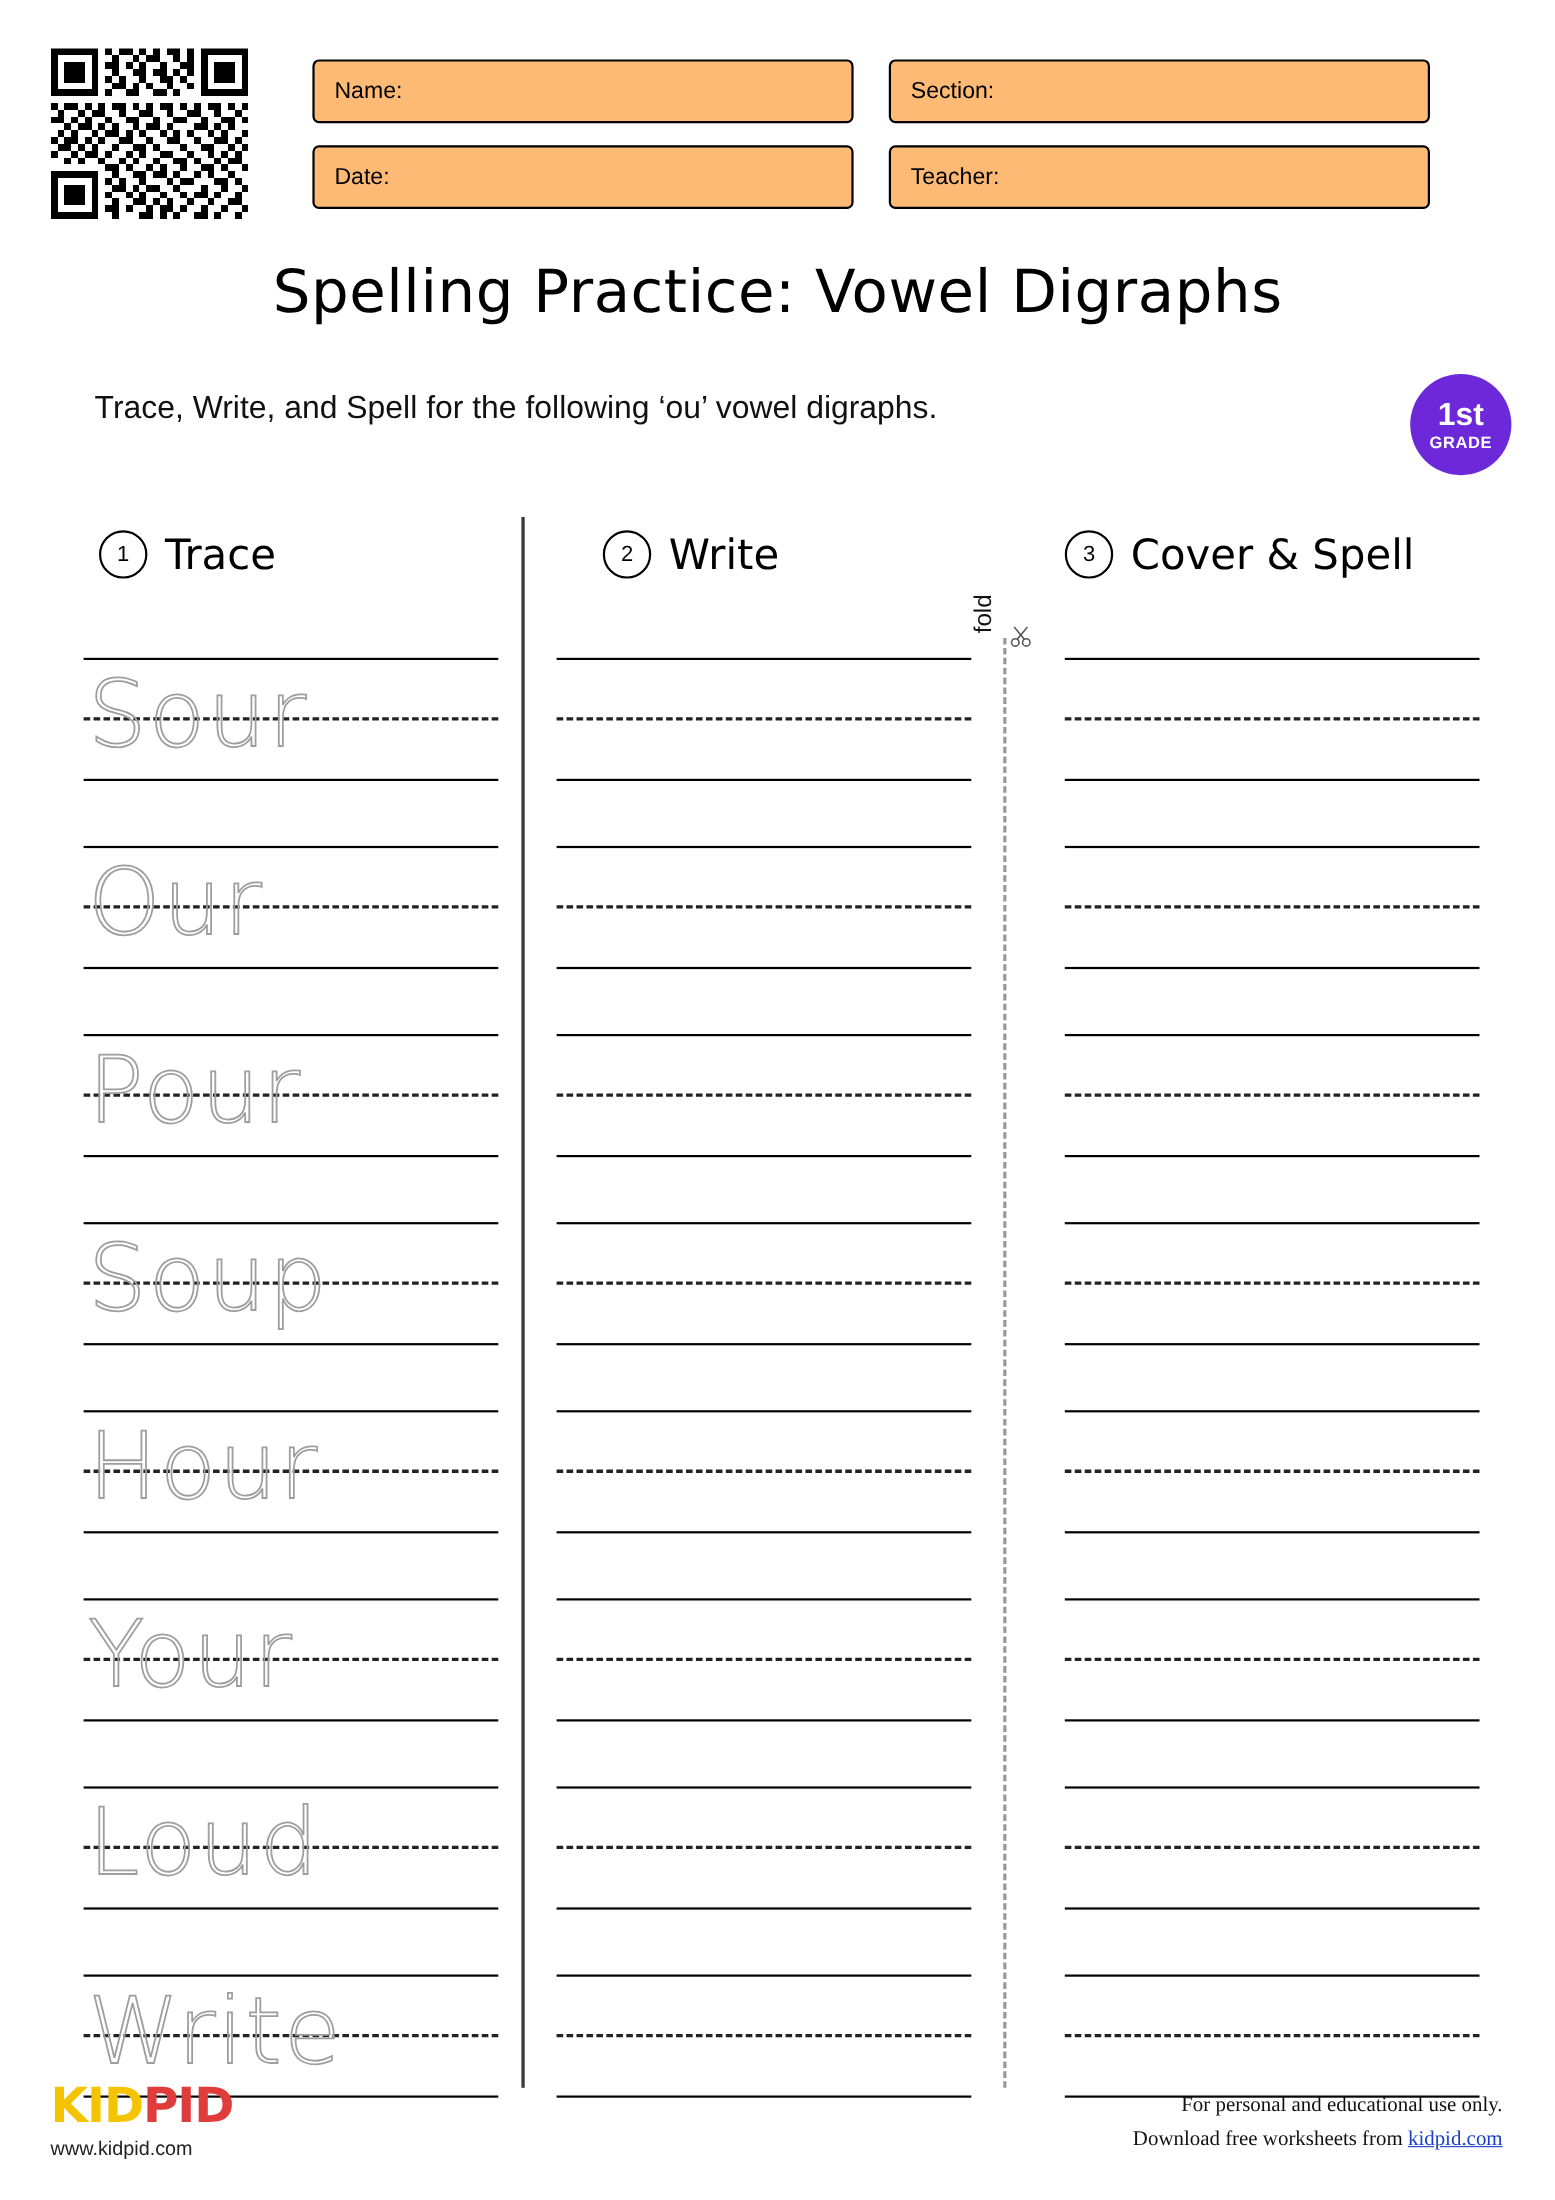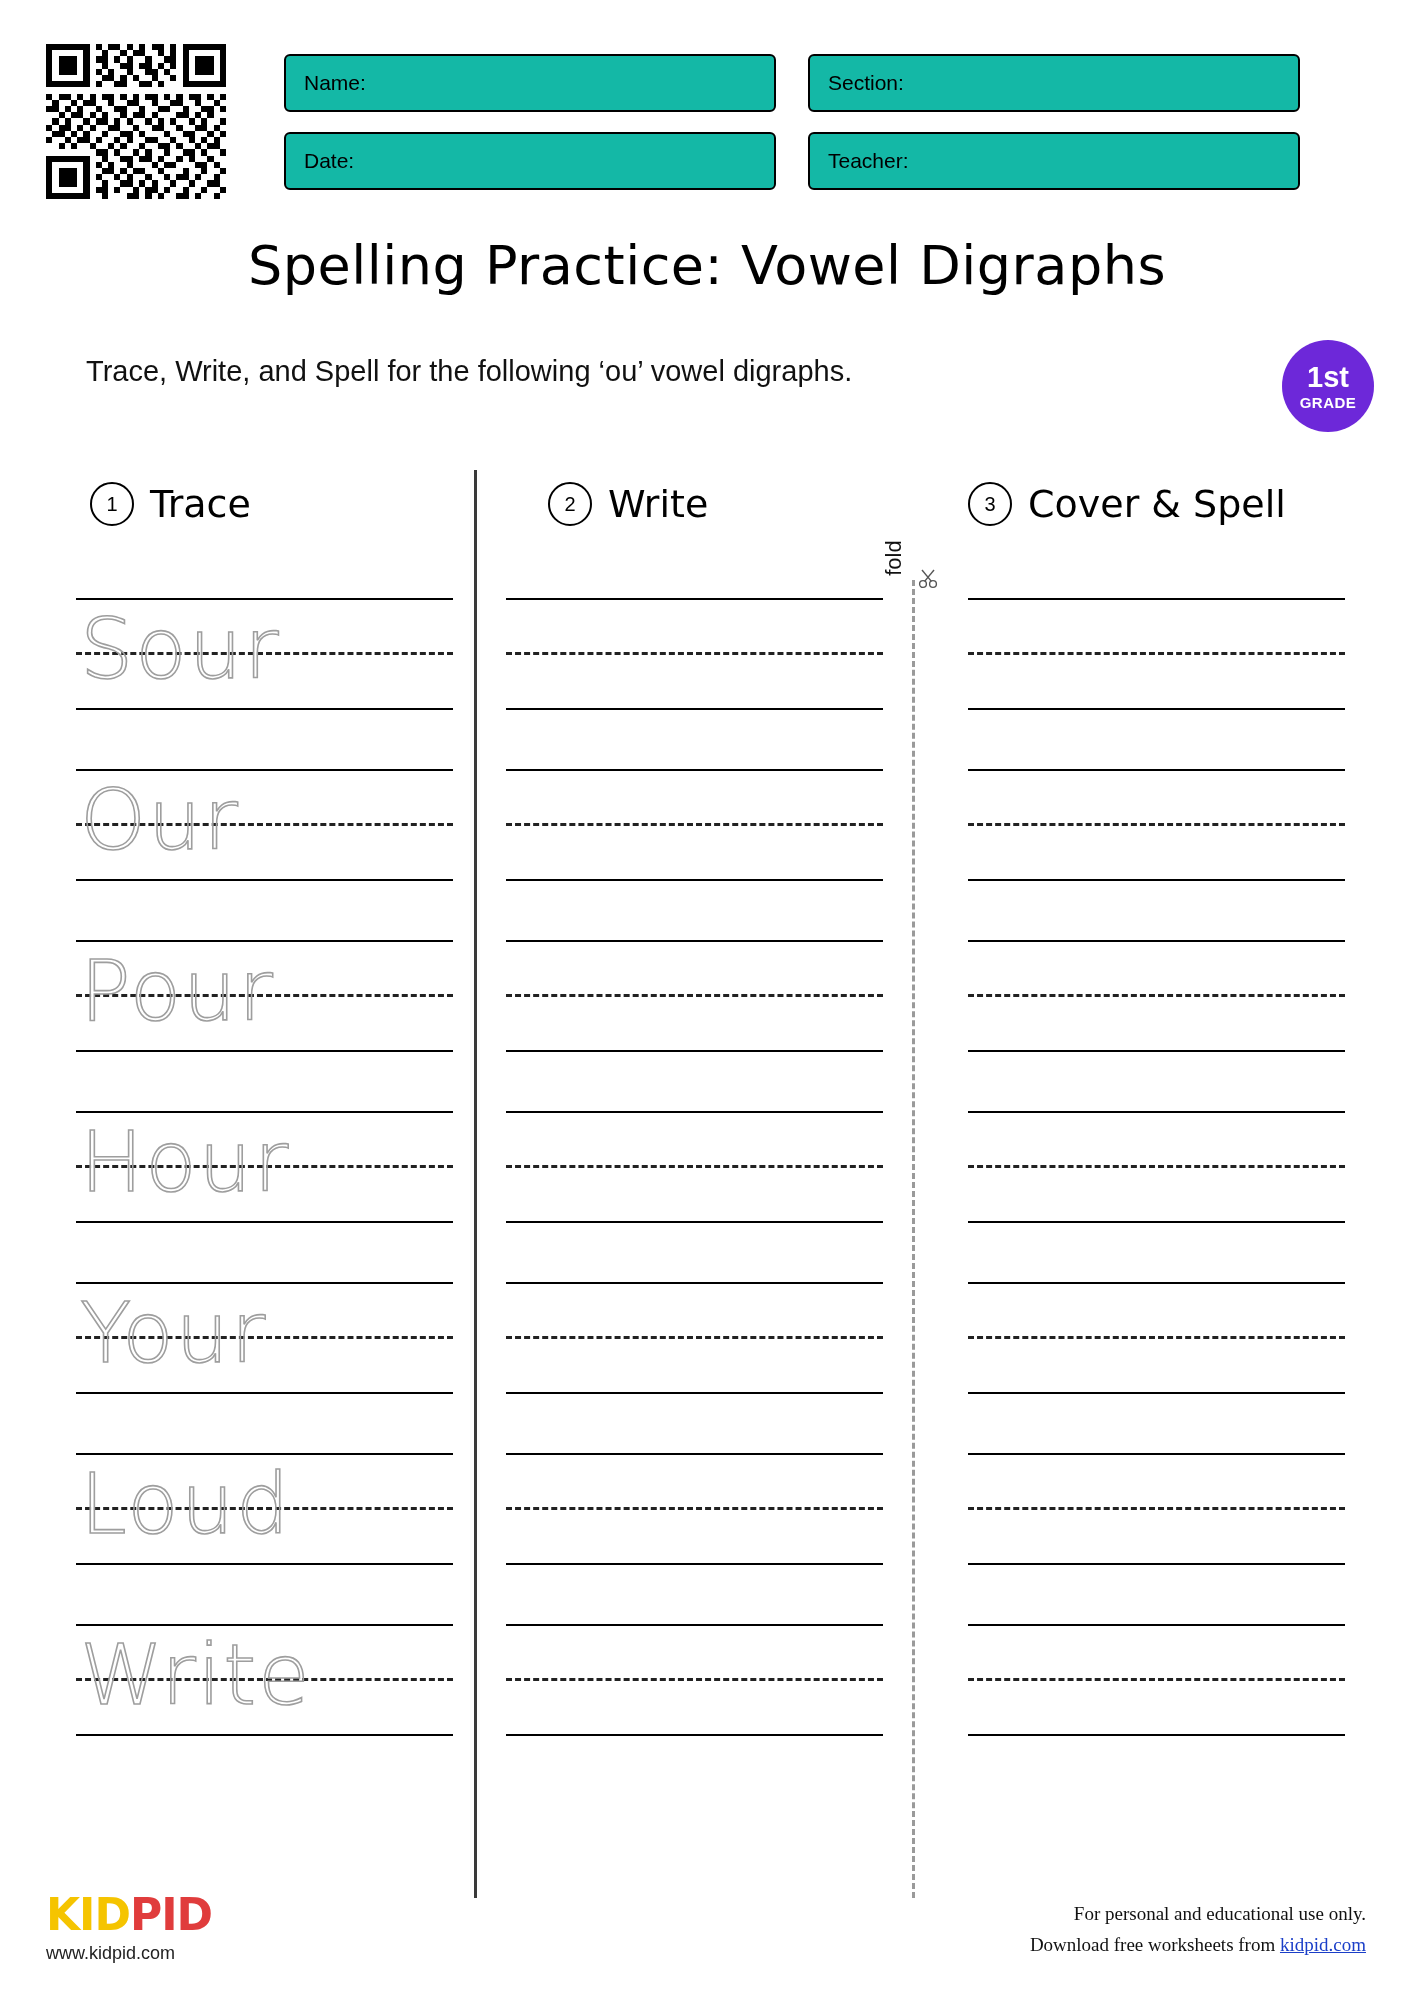--- a/index.html
+++ b/index.html
@@ -31,21 +31,21 @@
     left: 0;
     width: 180px;
     height: 155px;
   }
   .qr svg { display: block; }
 
   .field-box {
     position: absolute;
     border: 2px solid #000;
     border-radius: 6px;
-    background: #14b8a6;
+    background: #fdba74;
   }
   .field-label {
     position: absolute;
     left: 18px;
     top: 50%;
     transform: translateY(-50%);
     font-size: 21px;
     color: #000;
     font-family: "Liberation Sans", sans-serif;
   }
@@ -544,20 +544,38 @@
       <div class="line-mid"></div>
       <div class="line-bot"></div>
     </div>
     <div class="cell cell-cover">
       <div class="line-top"></div>
       <div class="line-mid"></div>
       <div class="line-bot"></div>
     </div>
   </div>
 
+  <div class="row">
+    <div class="cell cell-trace">
+      <div class="line-top"></div>
+      <div class="line-mid"></div>
+      <div class="line-bot"></div>
+      <div class="trace-word">Soup</div>
+    </div>
+    <div class="cell cell-write">
+      <div class="line-top"></div>
+      <div class="line-mid"></div>
+      <div class="line-bot"></div>
+    </div>
+    <div class="cell cell-cover">
+      <div class="line-top"></div>
+      <div class="line-mid"></div>
+      <div class="line-bot"></div>
+    </div>
+  </div>
 
   <div class="row">
     <div class="cell cell-trace">
       <div class="line-top"></div>
       <div class="line-mid"></div>
       <div class="line-bot"></div>
       <div class="trace-word">Hour</div>
     </div>
     <div class="cell cell-write">
       <div class="line-top"></div>

